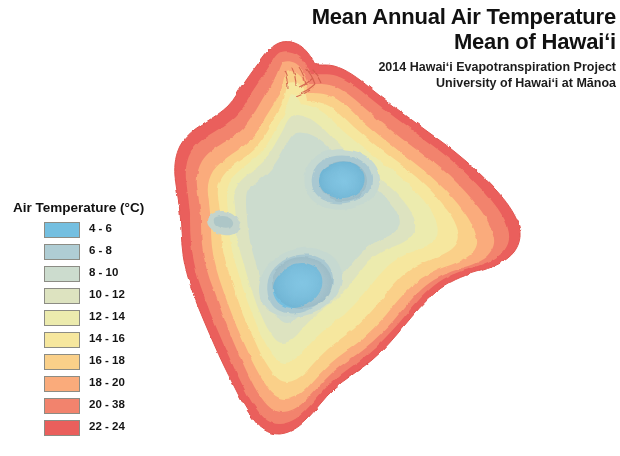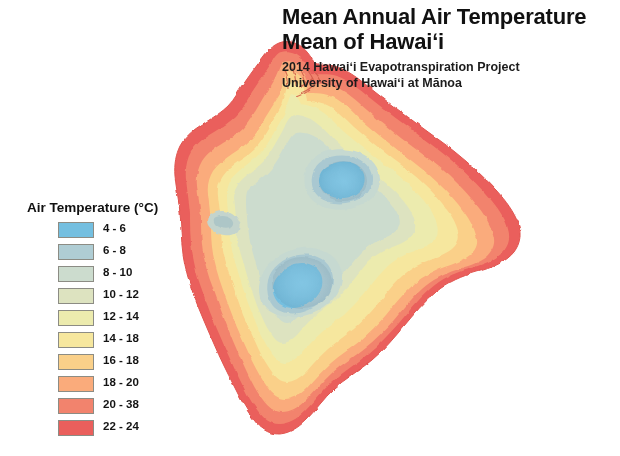--- a/index.html
+++ b/index.html
@@ -16,21 +16,21 @@
     font-family: "Liberation Sans", sans-serif;
     color: #1a1a1a;
   }
 
   
   #title-block {
     position: absolute;
     left: 282px;
     top: 4px;
     width: 334px;
-    text-align: left;
+    text-align: right;
     z-index: 5;
   }
   .title-line {
     font-size: 22px;
     font-weight: bold;
     letter-spacing: -0.2px;
     line-height: 25px;
     color: #111111;
     white-space: nowrap;
   }
@@ -39,21 +39,21 @@
     font-weight: bold;
     line-height: 15.5px;
     color: #1c1c1c;
     white-space: nowrap;
   }
   #subtitle-block { margin-top: 6px; }
 
   
   #legend {
     position: absolute;
-    left: 24px;
+    left: 10px;
     top: 200px;
     z-index: 6;
   }
   #legend-title {
     font-size: 13.5px;
     font-weight: bold;
     color: #111111;
     margin: 0 0 7px 3px;
     white-space: nowrap;
   }
@@ -462,21 +462,21 @@
         <div class="legend-row">
           <span class="legend-swatch" style="background: rgb(221, 227, 192);"></span>
           <span class="legend-label">10 - 12</span>
         </div>
         <div class="legend-row">
           <span class="legend-swatch" style="background: rgb(236, 235, 174);"></span>
           <span class="legend-label">12 - 14</span>
         </div>
         <div class="legend-row">
           <span class="legend-swatch" style="background: rgb(246, 231, 158);"></span>
-          <span class="legend-label">14 - 18</span>
+          <span class="legend-label">14 - 16</span>
         </div>
         <div class="legend-row">
           <span class="legend-swatch" style="background: rgb(250, 208, 137);"></span>
           <span class="legend-label">16 - 18</span>
         </div>
         <div class="legend-row">
           <span class="legend-swatch" style="background: rgb(250, 171, 123);"></span>
           <span class="legend-label">18 - 20</span>
         </div>
         <div class="legend-row">

